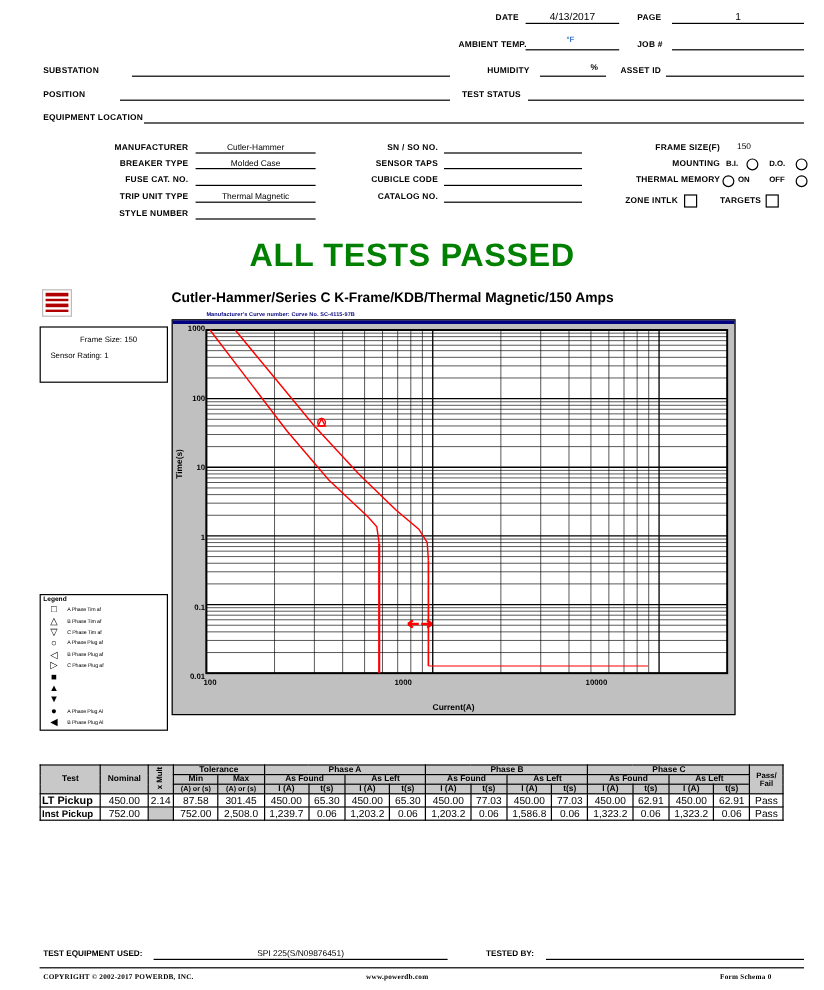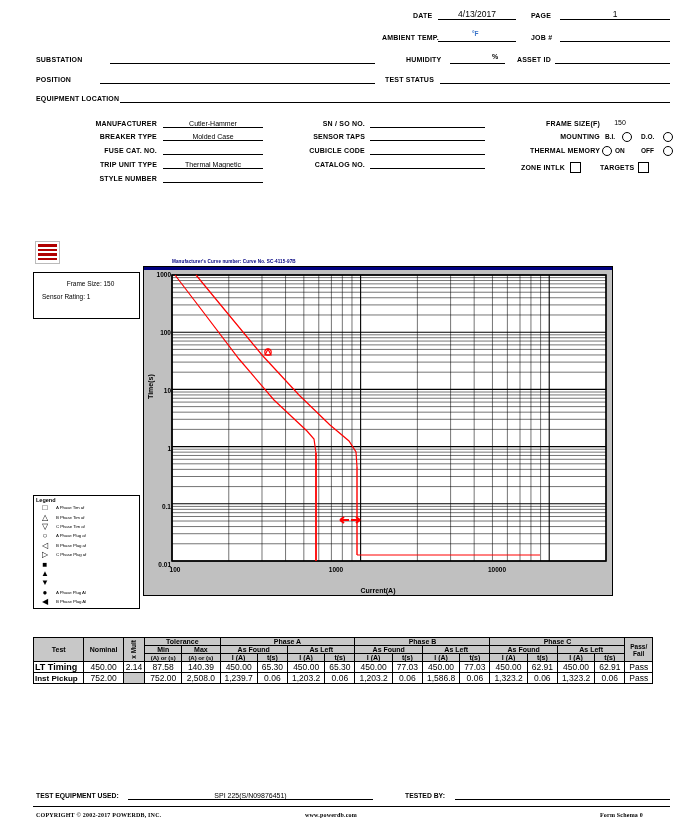--- a/index.html
+++ b/index.html
@@ -159,28 +159,30 @@
   <span class="abs radio" style="left:602px;top:146px;"></span>
   <div class="abs lbl-sm" style="left:615px;top:147px;">ON</div>
   <div class="abs lbl-sm" style="left:641px;top:147px;">OFF</div>
   <span class="abs radio" style="left:663px;top:146px;"></span>
 
   <div class="abs lbl" style="left:505px;top:164px;width:60px;text-align:right;">ZONE INTLK</div>
   <span class="abs chk" style="left:570px;top:162px;"></span>
   <div class="abs lbl" style="left:600px;top:164px;">TARGETS</div>
   <span class="abs chk" style="left:638px;top:162px;"></span>
 
+  <div class="banner">ALL TESTS PASSED</div>
 
   <div class="hamb">
     <i></i>
     <i></i>
     <i></i>
     <i></i>
   </div>
 
+  <div class="chart-title">Cutler-Hammer/Series C K-Frame/KDB/Thermal Magnetic/150 Amps</div>
   <div class="chart-sub">Manufacturer's Curve number:   Curve No. SC-4115-97B</div>
 
   <div class="sidebox">
     <div class="r1">Frame Size: 150</div>
     <div class="r2">Sensor Rating: 1</div>
   </div>
 
   <div class="legendbox">
     <div class="lt">Legend</div>
     <div class="legrow">
@@ -372,25 +374,25 @@
         <td style="width:40px;">I (A)</td>
         <td style="width:33px;">t(s)</td>
         <td style="width:40px;">I (A)</td>
         <td style="width:33px;">t(s)</td>
         <td style="width:40px;">I (A)</td>
         <td style="width:33px;">t(s)</td>
       </tr>
     </thead>
     <tbody>
       <tr>
-        <td class="tname">LT Timing</td>
+        <td class="tname">LT Pickup</td>
         <td>450.00</td>
         <td>2.14</td>
         <td>87.58</td>
-        <td>140.39</td>
+        <td>301.45</td>
         <td>450.00</td>
         <td>65.30</td>
         <td>450.00</td>
         <td>65.30</td>
         <td>450.00</td>
         <td>77.03</td>
         <td>450.00</td>
         <td>77.03</td>
         <td>450.00</td>
         <td>62.91</td>

